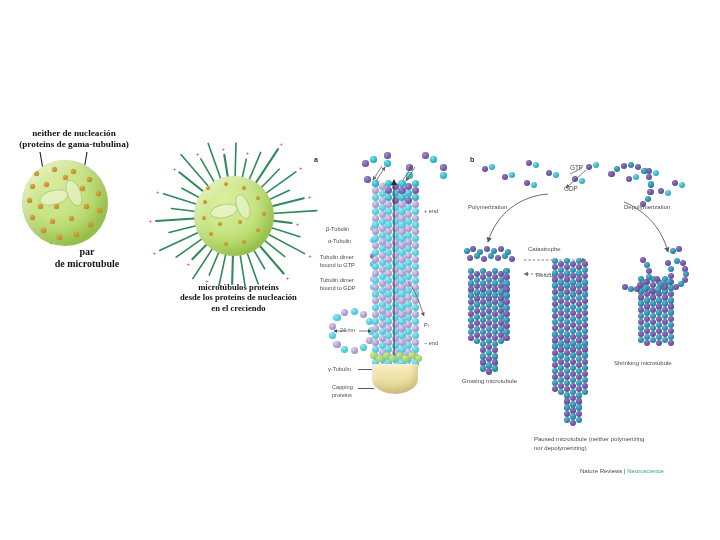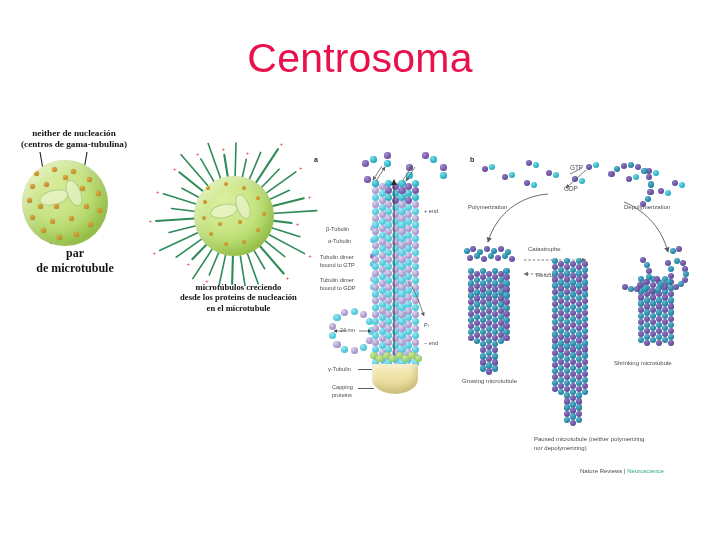--- a/index.html
+++ b/index.html
@@ -37,21 +37,21 @@
   }
   #sphere-left .dot{position:absolute;width:5px;height:5px;border-radius:50%;
     background:radial-gradient(circle at 35% 32%, #e3a93f 0%, #c98a2a 60%, #a96f1c 100%);
     box-shadow:0 0 1px rgba(120,80,10,.5);}
   .centriole{
     position:absolute;border-radius:48% 48% 48% 48%/50%;
     background:rgba(255,255,255,.40);
     border:1px solid rgba(160,195,110,.75);
   }
   #label-centriolos{
-    position:absolute;left:6px;top:118px;width:130px;font-size:12px;
+    position:absolute;left:18px;top:118px;width:130px;font-size:10px;
   }
   .arrow-svg{position:absolute;left:0;top:0;overflow:visible;pointer-events:none;}
 
   
   #fig-aster{position:absolute;left:146px;top:136px;width:185px;height:190px;}
   #aster-core{
     position:absolute;left:48px;top:40px;width:80px;height:80px;border-radius:50%;
     background:radial-gradient(circle at 36% 30%, #dcef9f 0%, #c9e585 40%, #a9d45c 74%, #8dc040 100%);
     box-shadow:inset -5px -6px 12px rgba(120,160,45,.42), inset 4px 4px 10px rgba(255,255,255,.45);
     overflow:hidden;
@@ -92,27 +92,26 @@
     font-family:"Liberation Sans", sans-serif;color:#4a4a52;white-space:nowrap;
   }
   #nr-footer .nr-j{color:#2fa58f;}
   .dashline{position:absolute;border-top:1px dashed #6b6b73;}
 </style>
 </head>
 <body>
 
 <div class="slide">
 
-  <div id="slide-title">Centrosoma</div>
 
   <div id="fig-centrosome">
 
     <div id="label-nucleation" class="cap">
       <span>neither de nucleación</span><br>
-      <span>(centros de gama-tubulina)</span>
+      <span>(proteins de gama-tubulina)</span>
     </div>
 
     <svg class="arrow-svg" width="140" height="140">
       <defs>
         <marker id="ah" markerWidth="6" markerHeight="6" refX="5" refY="3" orient="auto">
           <path d="M0,0 L6,3 L0,6 z" fill="#1d1d1d"></path>
         </marker>
       </defs>
 
       <path d="M36,24 L40,47" stroke="#1d1d1d" stroke-width="1.1" fill="none" marker-end="url(#ah)"></path>
@@ -221,23 +220,23 @@
       <div class="dot" style="left:48px;top:64px"></div>
       <div class="dot" style="left:30px;top:66px"></div>
       <div class="dot" style="left:15px;top:56px"></div>
       <div class="dot" style="left:8px;top:40px"></div>
       <div class="dot" style="left:9px;top:24px"></div>
       <div class="dot" style="left:24px;top:46px"></div>
       <div class="dot" style="left:44px;top:44px"></div>
     </div>
 
     <div id="caption-microtubulos" class="cap">
-      <span>microtúbulos creciendo</span><br>
+      <span>microtúbulos proteins</span><br>
       <span>desde los proteins de nucleación</span><br>
-      <span>en el microtubule</span>
+      <span>en el creciendo</span>
     </div>
   </div>
 
   <div id="fig-nature">
 
     <div class="panel-letter" style="left:2px;top:6px;">a</div>
 
     <div class="nrtxt" style="left:14px;top:76px;">β-Tubulin</div>
     <div class="bead b-purple" style="left:58px;top:75px;width:6px;height:6px;"></div>
 

